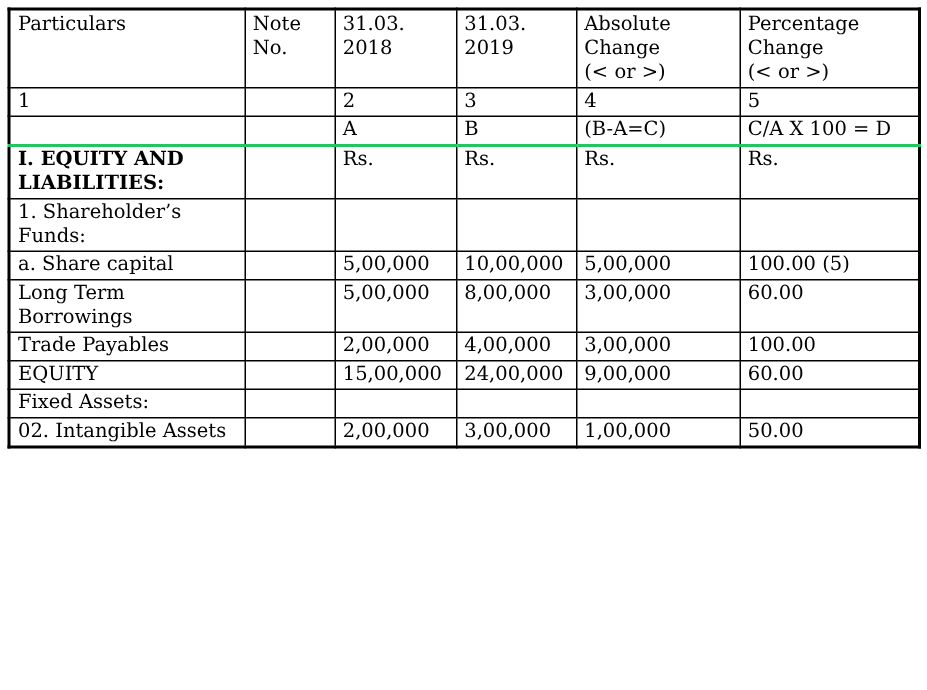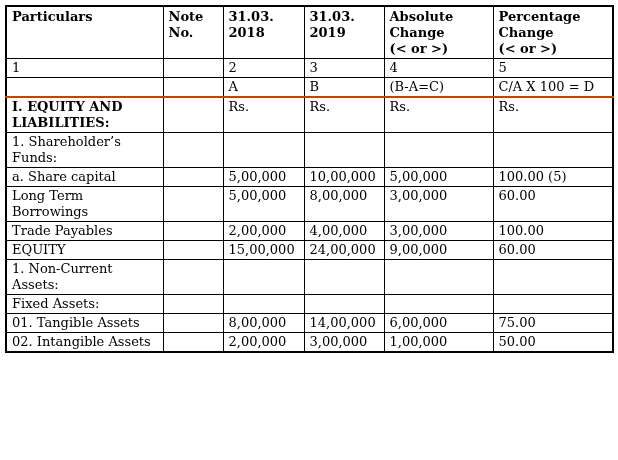--- a/index.html
+++ b/index.html
@@ -35,26 +35,26 @@
     border: 1px solid #000000;
     vertical-align: top;
     text-align: left;
     font-size: 13px;
     line-height: 16px;
     padding: 1px 3px 1px 5px;
     white-space: pre-line;
     overflow: hidden;
   }
   thead th {
-    font-weight: bold;
+    font-weight: normal;
     height: 52px;
     padding-top: 2px;
   }
   tbody td { height: 16px; }
-  tbody tr.thick-top td { border-top: 2px solid #c2410c; }
+  tbody tr.thick-top td { border-top: 2px solid #22c55e; }
   tbody td.bold { font-weight: bold; }
 </style>
 </head>
 <body>
 
 <div class="page">
   <table class="sheet">
     <colgroup>
       <col class="c-particulars">
       <col class="c-note">
@@ -140,42 +140,26 @@
         </tr>
         <tr>
           <td>EQUITY</td>
           <td></td>
           <td>15,00,000</td>
           <td>24,00,000</td>
           <td>9,00,000</td>
           <td>60.00</td>
         </tr>
         <tr>
-          <td>1. Non-Current Assets:</td>
-          <td></td>
-          <td></td>
-          <td></td>
-          <td></td>
-          <td></td>
-        </tr>
-        <tr>
           <td>Fixed Assets:</td>
           <td></td>
           <td></td>
           <td></td>
           <td></td>
           <td></td>
-        </tr>
-        <tr>
-          <td>01. Tangible Assets</td>
-          <td></td>
-          <td>8,00,000</td>
-          <td>14,00,000</td>
-          <td>6,00,000</td>
-          <td>75.00</td>
         </tr>
         <tr>
           <td>02. Intangible Assets</td>
           <td></td>
           <td>2,00,000</td>
           <td>3,00,000</td>
           <td>1,00,000</td>
           <td>50.00</td>
         </tr>
       </tbody>

